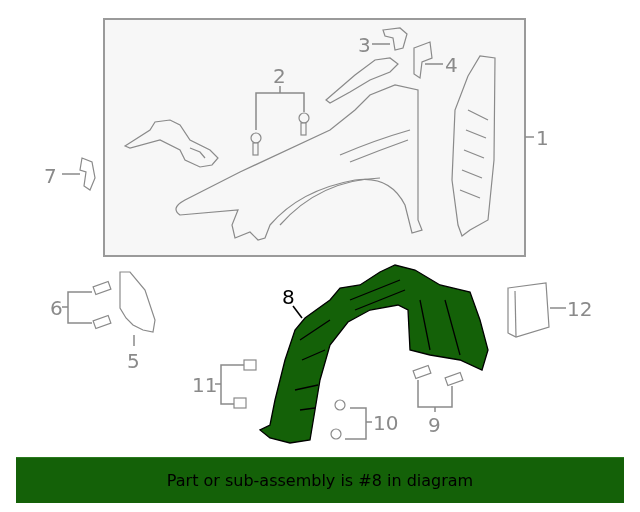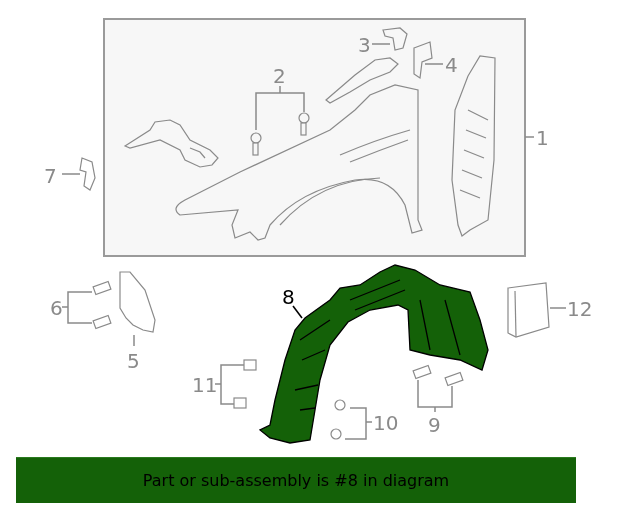--- a/index.html
+++ b/index.html
@@ -1,20 +1,20 @@
 <!DOCTYPE html>
 <html><head>
 <meta charset="utf-8">
 <style>
   html, body { margin: 0; padding: 0; background: #ffffff; }
   body { width: 640px; height: 512px; position: relative; overflow: hidden; font-family: "DejaVu Sans", sans-serif; }
   #diagram { position: absolute; left: 0; top: 0; width: 640px; height: 512px; }
   .callout { font-family: "DejaVu Sans", sans-serif; font-size: 20px; fill: #8a8a8a; }
   .callout-hl { font-family: "DejaVu Sans", sans-serif; font-size: 20px; fill: #000000; }
-  #banner { position: absolute; left: 16px; top: 457px; width: 560px; height: 45px; background: #146108; border-top: 1px solid #2a7a1e;
+  #banner { position: absolute; left: 16px; top: 457px; width: 608px; height: 45px; background: #146108; border-top: 1px solid #2a7a1e;
             display: flex; flex-direction: column; align-items: center; justify-content: center; }
   #banner span { font-family: "DejaVu Sans", sans-serif; font-size: 16px; line-height: 19px; color: #000000; white-space: nowrap; }
 </style>
 </head>
 <body>
 
 <svg id="diagram" viewBox="0 0 640 512" xmlns="http://www.w3.org/2000/svg">
 
   <rect x="104" y="19" width="421" height="237" fill="#f7f7f7" stroke="#9a9a9a" stroke-width="2"></rect>
 

